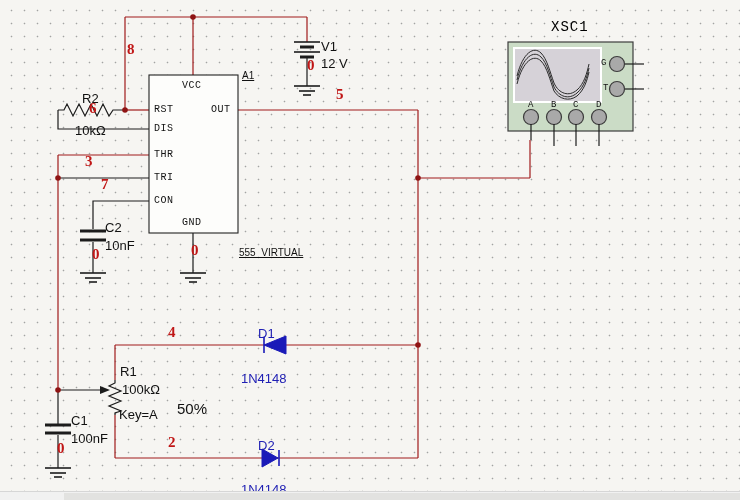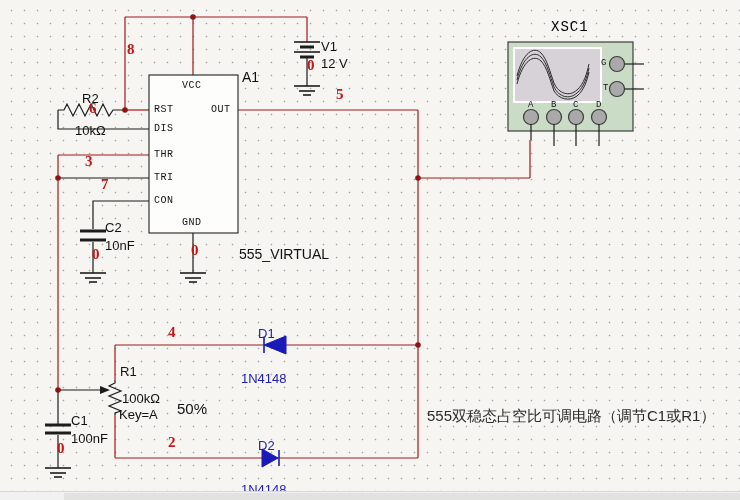--- a/index.html
+++ b/index.html
@@ -16,21 +16,21 @@
   .thick{stroke-width:3;}
   .thin{stroke-width:1.6;}
   .dot{fill:var(--wire-dot);}
   .dio{fill:var(--diode);stroke:var(--diode);}
   .box555{fill:#fdfdfb;stroke:#222;stroke-width:1.1;}
   .scopebody{fill:var(--scope-body);stroke:#3c3c3c;stroke-width:1.2;}
   .scopescreen{fill:var(--scope-screen);stroke:#ffffff;stroke-width:2;}
   .term{fill:#a9a9a9;stroke:#3c3c3c;stroke-width:1.2;}
   .wave{stroke:#2a2a2a;stroke-width:1;fill:none;}
   .lbl{position:absolute;color:#111;font-size:13px;line-height:1.1;white-space:nowrap;margin-top:13px;}
-  .lbl.big{font-size:14px;}
+  .lbl.big{font-size:10px;text-decoration:underline;}
   .lbl.blue{color:var(--diode-label);}
   .net{position:absolute;color:var(--net-label);font-family:"Liberation Serif",serif;
        font-weight:bold;font-size:15px;line-height:1;white-space:nowrap;}
   .pin{position:absolute;color:#111;font-family:Liberation Mono, monospace;
        font-size:10px;line-height:1;letter-spacing:0.5px;white-space:nowrap;}
   .tletter{position:absolute;color:#111;font-family:"Liberation Mono",monospace;
        font-size:9px;line-height:1;white-space:nowrap;}
   .inst{position:absolute;color:#000;font-family:"Liberation Mono",monospace;
        font-weight:normal;font-size:14px;letter-spacing:1px;white-space:nowrap;}
   .caption{position:absolute;color:#2a2a2a;font-size:15px;line-height:20px;white-space:nowrap;}
@@ -192,37 +192,36 @@
   <div class="lbl" style="left:82px;top:79px">R2</div>
   <div class="lbl" style="left:75px;top:111px">10kΩ</div>
 
   <div class="lbl" style="left:105px;top:208px">C2</div>
   <div class="lbl" style="left:105px;top:226px">10nF</div>
 
   <div class="lbl" style="left:71px;top:401px">C1</div>
   <div class="lbl" style="left:71px;top:419px">100nF</div>
 
   <div class="lbl" style="left:120px;top:352px">R1</div>
-  <div class="lbl" style="left:122px;top:379px">100kΩ</div>
+  <div class="lbl" style="left:122px;top:370px">100kΩ</div>
   <div class="lbl" style="left:119px;top:395px">Key=A</div>
   <div class="lbl" style="left:177px;top:388px;font-size:15px">50%</div>
 
   <div class="lbl blue" style="left:258px;top:314px">D1</div>
   <div class="lbl blue" style="left:241px;top:359px">1N4148</div>
 
   <div class="lbl blue" style="left:258px;top:426px">D2</div>
   <div class="lbl blue" style="left:241px;top:470px">1N4148</div>
 
   <div class="inst" style="left:551px;top:19px">XSC1</div>
   <div class="tletter" style="left:601px;top:59px">G</div>
   <div class="tletter" style="left:603px;top:84px">T</div>
   <div class="tletter" style="left:528px;top:101px">A</div>
   <div class="tletter" style="left:551px;top:101px">B</div>
   <div class="tletter" style="left:573px;top:101px">C</div>
   <div class="tletter" style="left:596px;top:101px">D</div>
 
-  <div class="caption" style="left:427px;top:406px">555双稳态占空比可调电路（调节C1或R1）</div>
 
   <div class="hscroll">
     <div class="thumb"></div>
   </div>
 
 </div>
 
 </body></html>

